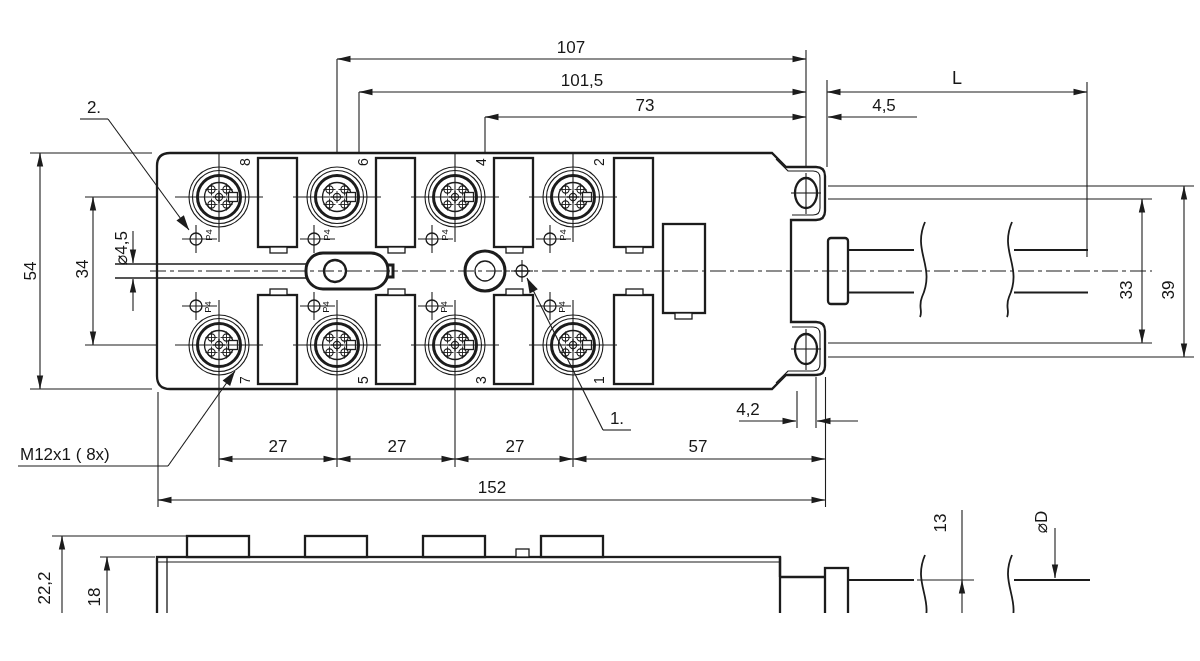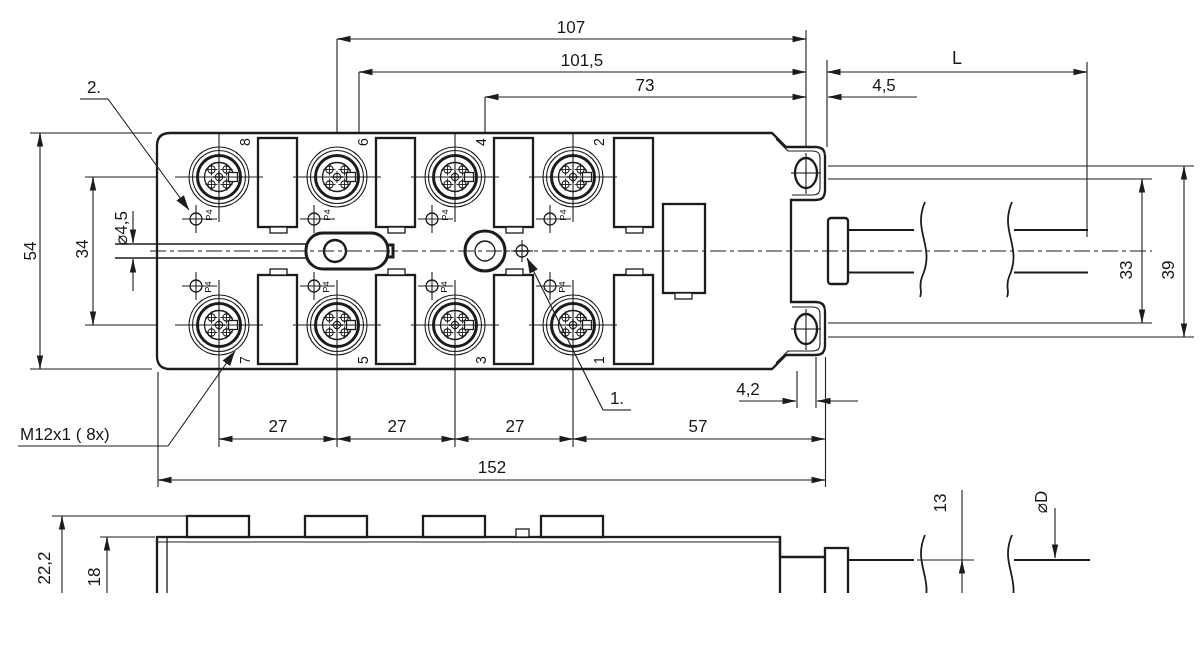--- a/index.html
+++ b/index.html
@@ -1,17 +1,17 @@
 <!DOCTYPE html>
 <html><head>
 <meta charset="utf-8">
 <style>
   html,body{margin:0;padding:0;background:#ffffff;}
   .stage{position:relative;width:1200px;height:593px;background:#ffffff;overflow:hidden;
-         font-family:"Liberation Sans", sans-serif;}
+         font-family:"Liberation Sans", sans-serif;margin-top:20px;}
   svg{display:block}
   .ln   {stroke:#1c1c1c;stroke-width:1.1;fill:none;}
   .ln12 {stroke:#1c1c1c;stroke-width:1.3;fill:none;}
   .med  {stroke:#1c1c1c;stroke-width:1.8;fill:none;}
   .bold {stroke:#1c1c1c;stroke-width:2.3;fill:none;}
   .bold.wfill{fill:#ffffff;}
   .thick{stroke:#1c1c1c;stroke-width:3;fill:none;}
   .wfill{fill:#ffffff;}
   .cl   {stroke:#1c1c1c;stroke-width:1.05;fill:none;stroke-dasharray:16 4 4 4;}
   text  {fill:#161616;font-family:"Liberation Sans", sans-serif;}

